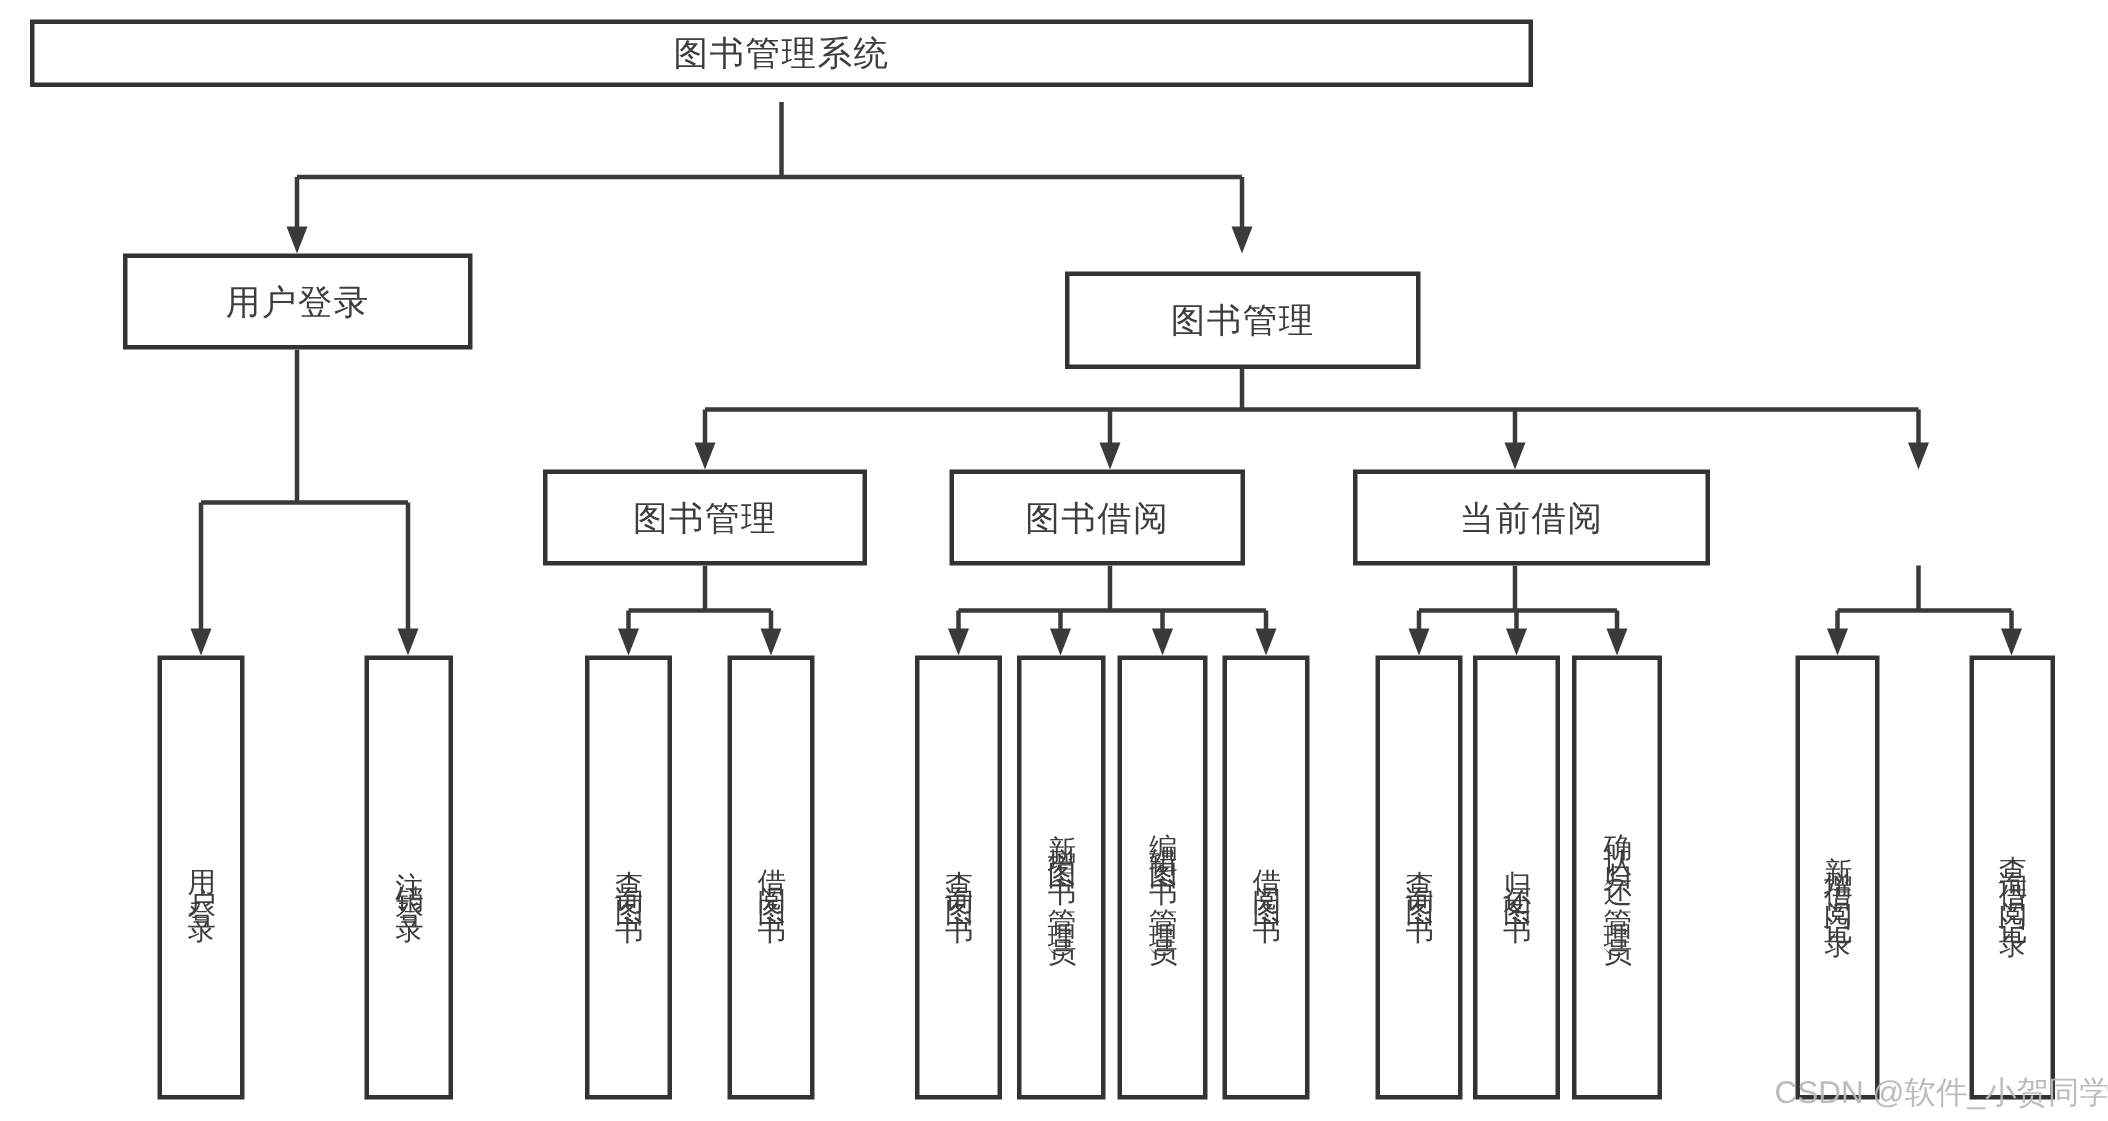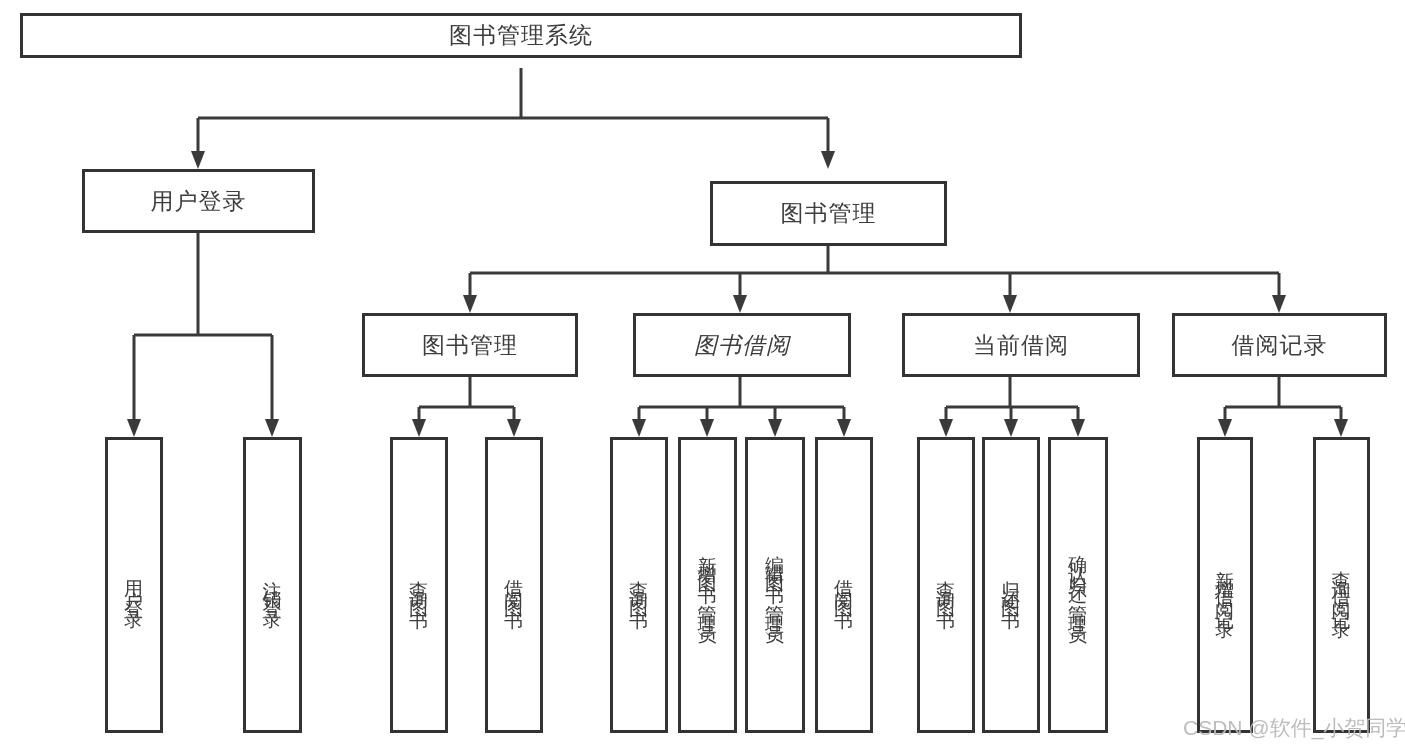--- a/index.html
+++ b/index.html
@@ -109,28 +109,25 @@
   <div class="box" style="left:82px; top:169px; width:233px; height:64px;">
     <span class="hlabel">用户登录</span>
   </div>
   <div class="box" style="left:710px; top:169px; width:237px; height:65px;margin-top:12px;">
     <span class="hlabel">图书管理</span>
   </div>
 
   <div class="box" style="left:362px; top:313px; width:216px; height:64px;">
     <span class="hlabel">图书管理</span>
   </div>
-  <div class="box" style="left:633px; top:313px; width:218px; height:64px;font-style:italic;">
+  <div class="box" style="left:633px; top:313px; width:197px; height:64px;">
     <span class="hlabel">图书借阅</span>
   </div>
   <div class="box" style="left:902px; top:313px; width:238px; height:64px;">
     <span class="hlabel">当前借阅</span>
-  </div>
-  <div class="box" style="left:1172px; top:313px; width:215px; height:64px;">
-    <span class="hlabel">借阅记录</span>
   </div>
 
   <div class="vbox" style="left:105px; width:58px;">
     <span class="vlabel">用户登录</span>
   </div>
   <div class="vbox" style="left:243px; width:59px;">
     <span class="vlabel">注销登录</span>
   </div>
 
   <div class="vbox" style="left:390px; width:58px;">

